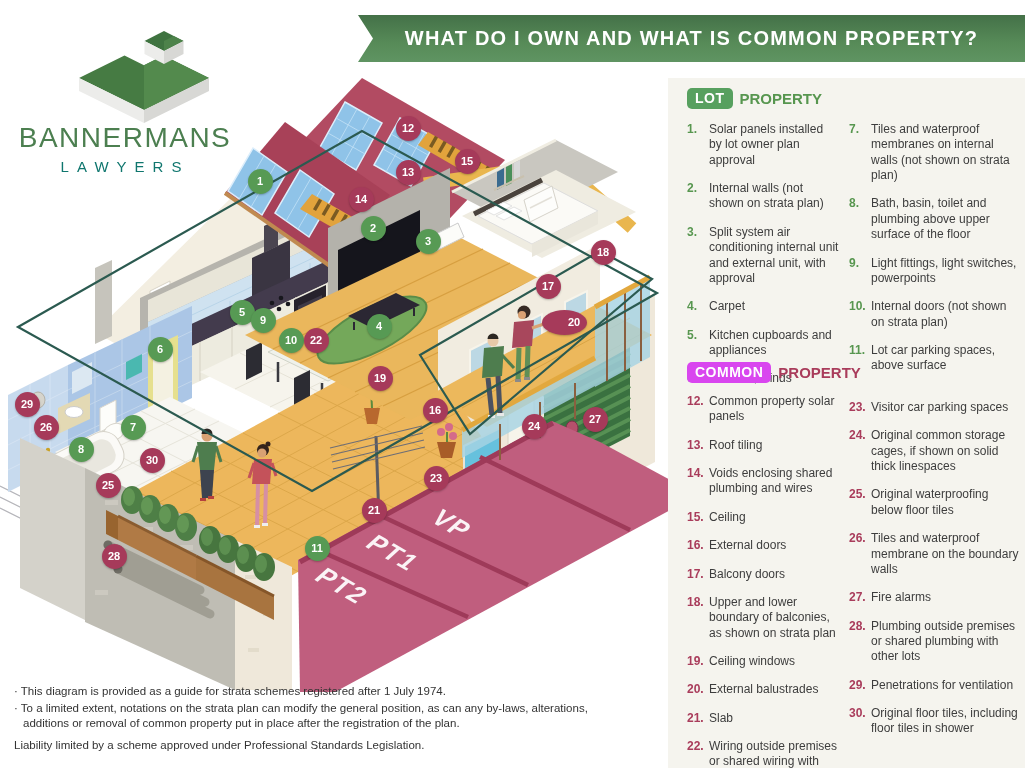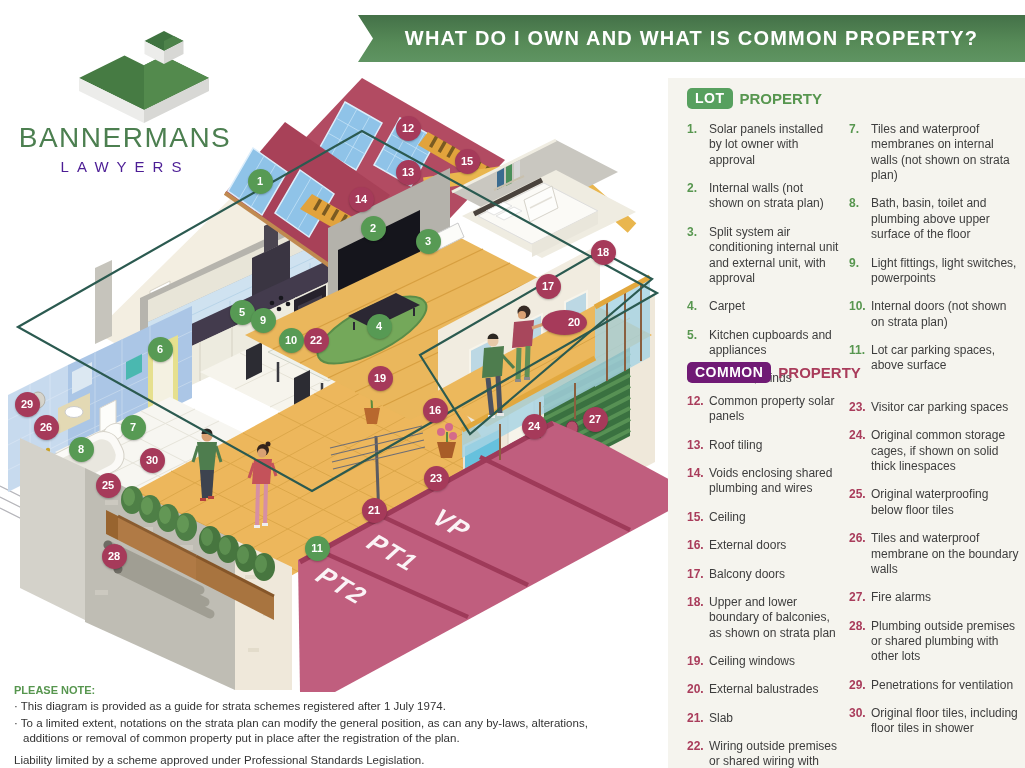--- a/index.html
+++ b/index.html
@@ -10,26 +10,26 @@
   #panel{left:668px;top:78px;right:0;bottom:0;background:#f5f4ee;}
   
   #banner{left:358px;top:15px;width:667px;height:47px;
           background:linear-gradient(180deg,#447148 0%,#578b58 60%,#5f9462 100%);
           clip-path:polygon(0 0,100% 0,100% 100%,0 100%,15px 50%);
           display:flex;align-items:center;justify-content:center;
           color:#fff;font-size:20px;font-weight:600;letter-spacing:1.2px;}
   
   #logo-text{left:14px;top:122px;width:222px;text-align:center;}
   #logo-brand{font-size:28px;letter-spacing:1.5px;color:#4c7f50;}
-  #logo-sub{font-size:15px;letter-spacing:8px;color:#4c1d95;margin-top:4px;}
+  #logo-sub{font-size:15px;letter-spacing:8px;color:#0f766e;margin-top:4px;}
   
   .sec-head{display:flex;align-items:center;gap:7px;font-size:15px;font-weight:bold;}
   .badge{color:#fff;padding:2px 8px 3px;border-radius:5px;font-size:14px;letter-spacing:.5px;}
   .badge.green{background:#57a05f;}
-  .badge.maroon{background:#701a75;}
+  .badge.maroon{background:#d946ef;}
   .sec-title.green{color:#57964f;}
   .sec-title.maroon{color:#a93c5b;}
   
   .col{position:absolute;}
   .li{display:flex;margin-bottom:13px;font-size:12px;line-height:1.28;color:#3d3d3d;}
   .num{font-weight:bold;min-width:22px;flex:0 0 22px;}
   .num.green{color:#57964f;}
   .num.maroon{color:#a93c5b;}
   
   .marker{position:absolute;width:25px;height:25px;border-radius:50%;color:#fff;
@@ -379,21 +379,21 @@
       <span class="park-label" style="left: 342px; top: 586px;">PT2</span>
     </div>
 
   <div class="sec-head abs" style="left:687px;top:88px;">
     <span class="badge green">LOT</span>
     <span class="sec-title green">PROPERTY</span>
   </div>
   <div id="lot-col-1" class="col" style="left:687px;top:122px;width:152px;">
       <div class="li">
         <span class="num green">1.</span>
-        <span>Solar panels installed by lot owner with approval</span>
+        <span>Solar panels installed by lot owner plan approval</span>
       </div>
       <div class="li">
         <span class="num green">2.</span>
         <span>Internal walls (not shown on strata plan)</span>
       </div>
       <div class="li">
         <span class="num green">3.</span>
         <span>Split system air conditioning internal unit and external unit, with approval</span>
       </div>
       <div class="li">
@@ -511,21 +511,20 @@
         <span class="num maroon">29.</span>
         <span>Penetrations for ventilation</span>
       </div>
       <div class="li">
         <span class="num maroon">30.</span>
         <span>Original floor tiles, including floor tiles in shower</span>
       </div>
     </div>
 
   <div id="footer" class="abs">
-    <div id="note-label">PLEASE NOTE:</div>
     <div id="footer-bullets">
         <div class="bullet">· This diagram is provided as a guide for strata schemes registered after 1 July 1974.</div>
         <div class="bullet">· To a limited extent, notations on the strata plan can modify the general position, as can any by-laws, alterations, additions or removal of common property put in place after the registration of the plan.</div>
       </div>
     <div id="liability">Liability limited by a scheme approved under Professional Standards Legislation.</div>
   </div>
 
 </div>
 
 </body></html>

